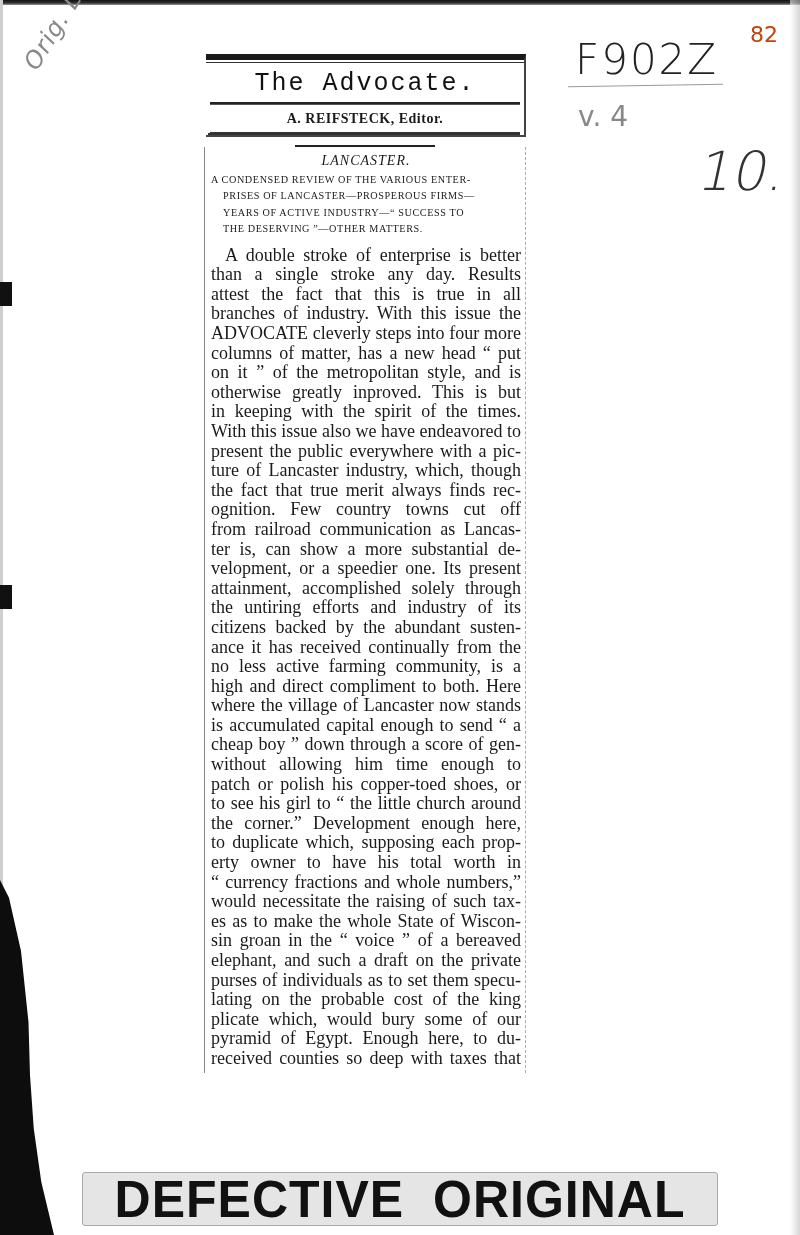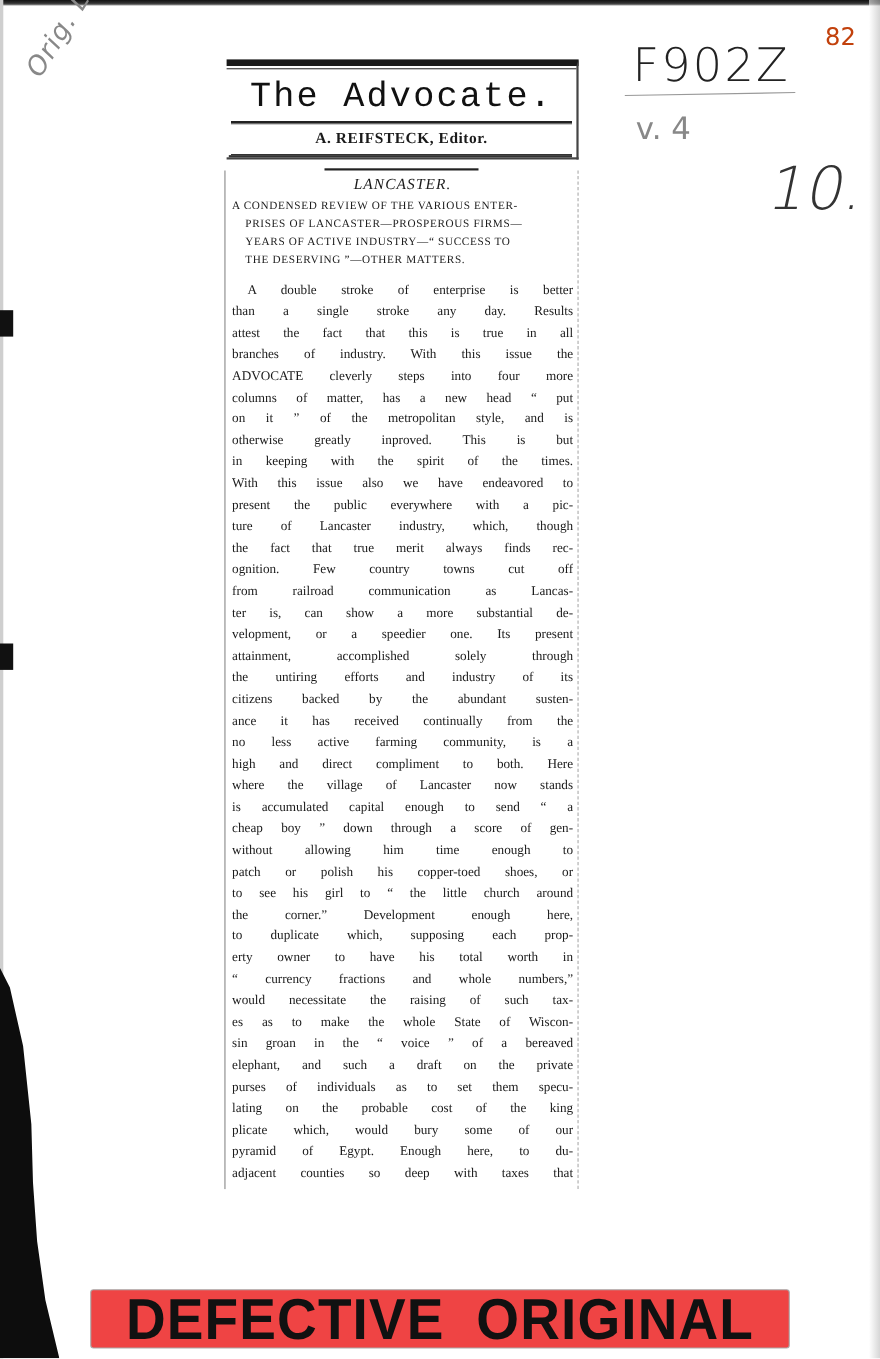--- a/index.html
+++ b/index.html
@@ -48,21 +48,21 @@
     }
     .masthead {
       border-top: 6px solid #1a1a1a;
       border-right: 2px solid #444;
       border-bottom: 2px solid #444;
       padding: 0; margin-left: 2px;
     }
     .mast-inner { border-top: 1px solid #333; margin-top: 2px; }
     .mast-title {
       font-family: "Liberation Mono", "DejaVu Sans Mono", monospace;
-      font-size: 32px; letter-spacing: 2px; text-align: center;
+      font-size: 25px; letter-spacing: 2px; text-align: center;
       padding: 6px 0 4px 0; color: #111;
     }
     .mast-rule { height: 0; border-top: 2px solid #222; border-bottom: 1px solid #555; margin: 0 4px; }
     .mast-editor {
       font-weight: bold; font-size: 14px; text-align: center; padding: 6px 0 5px;
       letter-spacing: 0.5px;
     }
     .mast-rule2 { height: 0; border-top: 1px solid #333; margin: 0 4px; }
     .mast-date { font-size: 15px; text-align: center; padding: 6px 0 8px; letter-spacing: 0.5px; }
     .mast-bottom { height: 0; border-top: 2px solid #333; margin: 0 4px 0 2px; }
@@ -73,28 +73,28 @@
       text-align: center; font-style: italic; font-size: 14px; letter-spacing: 1px;
       margin: 4px 0 3px;
     }
     .article-deck {
       font-size: 10.2px; letter-spacing: 0.6px; line-height: 16.4px;
       text-transform: uppercase; text-align: justify; margin: 0;
     }
     .article-deck span { display: block; }
     .deck-indent { padding-left: 12px; }
     .article-body {
-      font-size: 12px; line-height: 19.6px; margin-top: 8px; text-align: justify;
+      font-size: 18px; line-height: 19.6px; margin-top: 8px; text-align: justify;
     }
     .article-body .line { display: block; white-space: nowrap; text-align-last: justify; text-align: justify; overflow: hidden; }
     .article-body .first { padding-left: 14px; }
 
     .stamp {
       position: absolute; left: 82px; top: 1172px; width: 634px; height: 52px;
-      border: 1px solid #aaa; border-radius: 3px; background: #ef4444;
+      border: 1px solid #aaa; border-radius: 3px; background: #e5e5e5;
       display: flex; align-items: center; justify-content: center;
     }
     .stamp-text {
       font-family: "Liberation Sans", "DejaVu Sans", sans-serif;
       font-weight: bold; font-size: 50px; letter-spacing: 1px;
       color: #111; transform: scaleY(1.05); word-spacing: 14px;
     }
   </style>
 </head>
 <body>
@@ -168,20 +168,20 @@
         <span class="line">erty owner to have his total worth in</span>
         <span class="line">“ currency fractions and whole numbers,”</span>
         <span class="line">would necessitate the raising of such tax-</span>
         <span class="line">es as to make the whole State of Wiscon-</span>
         <span class="line">sin groan in the “ voice ” of a bereaved</span>
         <span class="line">elephant, and such a draft on the private</span>
         <span class="line">purses of individuals as to set them specu-</span>
         <span class="line">lating on the probable cost of the king</span>
         <span class="line">plicate which, would bury some of our</span>
         <span class="line">pyramid of Egypt. Enough here, to du-</span>
-        <span class="line">adjacent counties so deep with taxes that</span>
+        <span class="line">received counties so deep with taxes that</span>
       </div>
   </div>
 </div>
 
 <div class="stamp">
   <span class="stamp-text">DEFECTIVE ORIGINAL</span>
 </div>
 
 </body></html>

